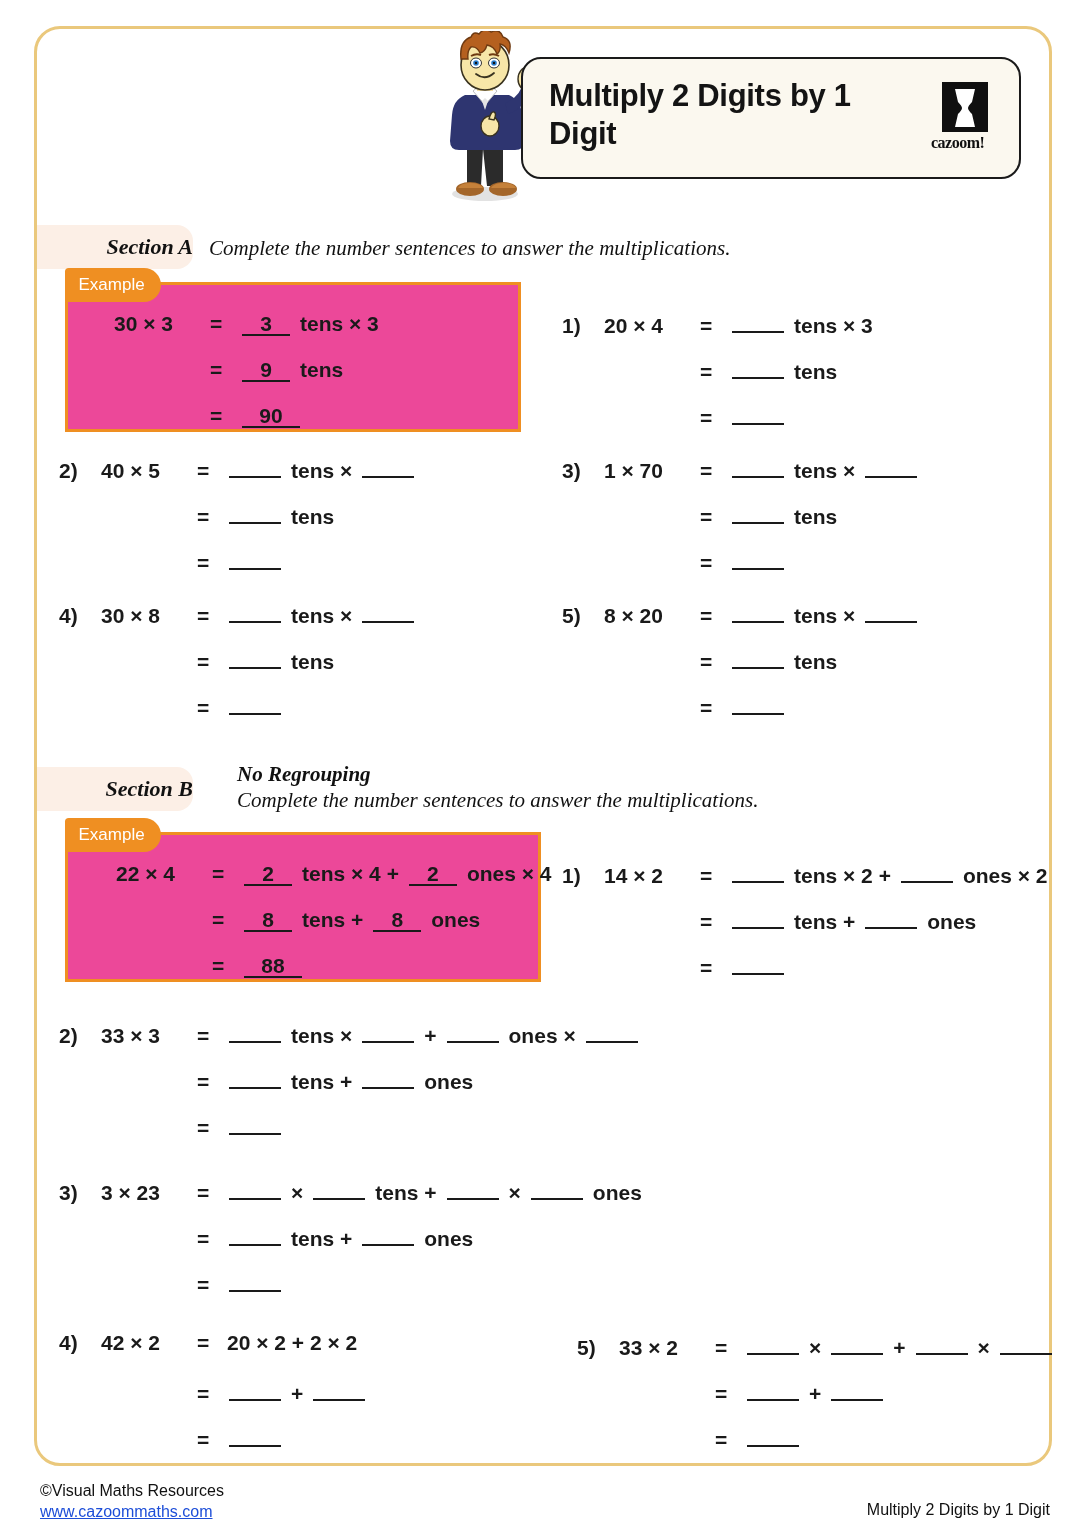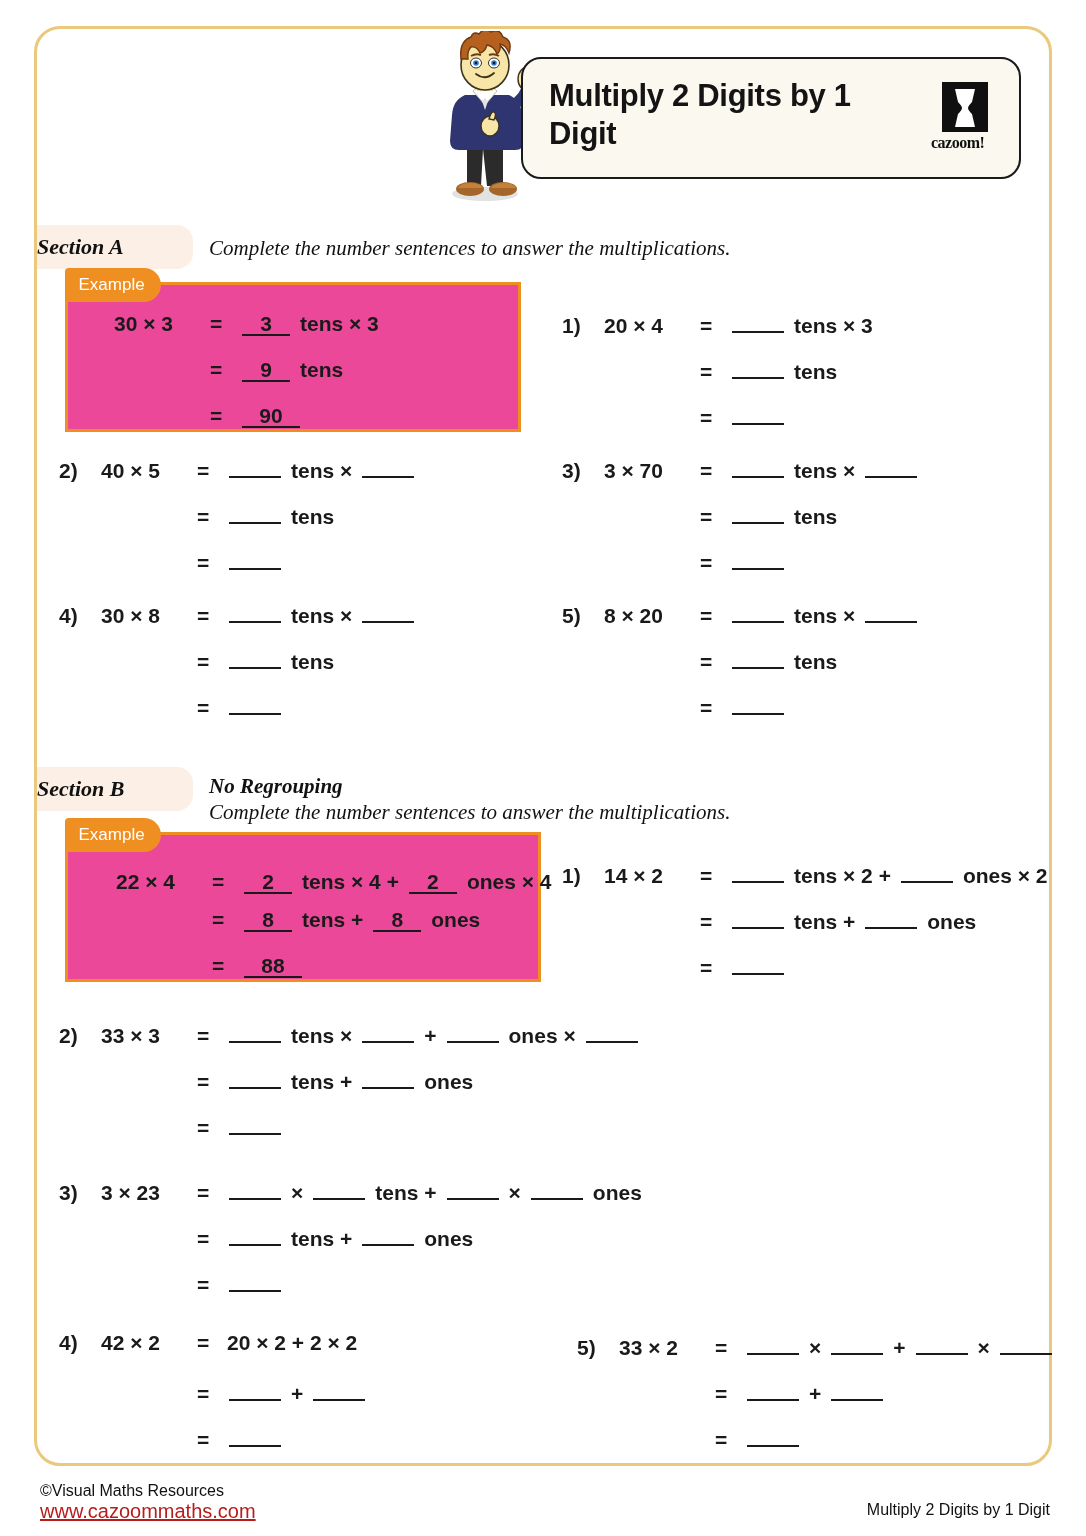--- a/index.html
+++ b/index.html
@@ -71,21 +71,21 @@
   
   .section-band{ position:absolute; left:0; width:100%; }
   .section-pill{
     position:absolute; left:0; top:0;
     width:156px; height:44px;
     background:#fcefe6;
     border-radius:0 16px 16px 0;
     box-sizing:border-box;
   }
   .section-pill span{
-    display:block; text-align:left; line-height:44px;
+    display:block; text-align:right; line-height:44px;
     font-family:"Liberation Serif",serif;
     font-weight:bold; font-style:italic; font-size:22px; color:#111;
   }
   .section-instr{
     position:absolute; left:172px; top:0;
     font-family:"Liberation Serif",serif;
     font-style:italic; font-size:21px; color:#111;
     line-height:26px;
   }
   .section-instr .sub-title{
@@ -120,21 +120,21 @@
     height:22px;
     text-align:center;
     font-weight:bold;
     vertical-align:bottom;
   }
   .word{ font-weight:bold; }
 
   
   .footer{ position:absolute; left:40px; top:1480px; width:1010px; }
   .foot-left{ position:absolute; left:0; top:0; font-size:16px; color:#111; line-height:21px;}
-  .foot-link{ color:#b91c1c; font-size:20px; display:block;}
+  .foot-link{ color:#1d4ed8; font-size:16px; display:block;}
   .foot-right{ position:absolute; right:0; top:21px; font-size:16px; color:#111;}
 </style>
 </head>
 <body>
 
 <div class="page-frame">
 
   <div class="header">
 
 
@@ -267,21 +267,21 @@
       <div class="mrow">
         <span class="qnum" style="width: 42px;"></span>
         <span class="expr" style="display: inline-block; width: 96px;"></span>
         <span class="eq" style="display: inline-block; width: 26px;">=</span>
         <span class="blank" style="width: 52px; margin: 0px 6px;"></span>
       </div>
     </div>
   <div class="qblock" id="secA-q3" style="left:525px; top:425px;">
       <div class="mrow">
         <span class="qnum" style="width: 42px;">3)</span>
-        <span class="expr" style="display: inline-block; width: 96px;">3 × 70</span>
+        <span class="expr" style="display: inline-block; width: 96px;">1 × 70</span>
         <span class="eq" style="display: inline-block; width: 26px;">=</span>
         <span class="blank" style="width: 52px; margin: 0px 6px;"></span>
         <span class="word" style="margin: 0px 4px;">tens ×</span>
         <span class="blank" style="width: 52px; margin: 0px 6px;"></span>
       </div>
       <div class="mrow">
         <span class="qnum" style="width: 42px;"></span>
         <span class="expr" style="display: inline-block; width: 96px;"></span>
         <span class="eq" style="display: inline-block; width: 26px;">=</span>
         <span class="blank" style="width: 52px; margin: 0px 6px;"></span>
@@ -338,36 +338,36 @@
         <span class="expr" style="display: inline-block; width: 96px;"></span>
         <span class="eq" style="display: inline-block; width: 26px;">=</span>
         <span class="blank" style="width: 52px; margin: 0px 6px;"></span>
       </div>
     </div>
 
   <div class="section-band" style="top:728px;">
     <div class="section-pill" style="top:10px;">
       <span>Section B</span>
     </div>
-    <div class="section-instr" style="top:16px;">
+    <div class="section-instr" style="top:4px;margin-left:28px;">
       <span class="sub-title">No Regrouping</span>
       <span>Complete the number sentences to answer the multiplications.</span>
     </div>
   </div>
 
   <div class="example-box" style="left:28px; top:803px; width:476px; height:150px;">
     <div class="example-badge">Example</div>
     <div class="qblock" id="secB-example" style="left:48px; top:27px;">
         <div class="mrow">
           <span class="expr" style="display: inline-block; width: 96px;">22 × 4</span>
           <span class="eq" style="display: inline-block; width: 26px;">=</span>
           <span class="blank" style="width: 48px; margin: 0px 6px;">2</span>
           <span class="word" style="margin: 0px 4px;">tens × 4 +</span>
           <span class="blank" style="width: 48px; margin: 0px 6px;">2</span>
-          <span class="word" style="margin: 8px 4px;">ones × 4</span>
+          <span class="word" style="margin: 0px 4px;">ones × 4</span>
         </div>
         <div class="mrow">
           <span class="expr" style="display: inline-block; width: 96px;"></span>
           <span class="eq" style="display: inline-block; width: 26px;">=</span>
           <span class="blank" style="width: 48px; margin: 0px 6px;">8</span>
           <span class="word" style="margin: 0px 4px;">tens +</span>
           <span class="blank" style="width: 48px; margin: 0px 6px;">8</span>
           <span class="word" style="margin: 0px 4px;">ones</span>
         </div>
         <div class="mrow">

